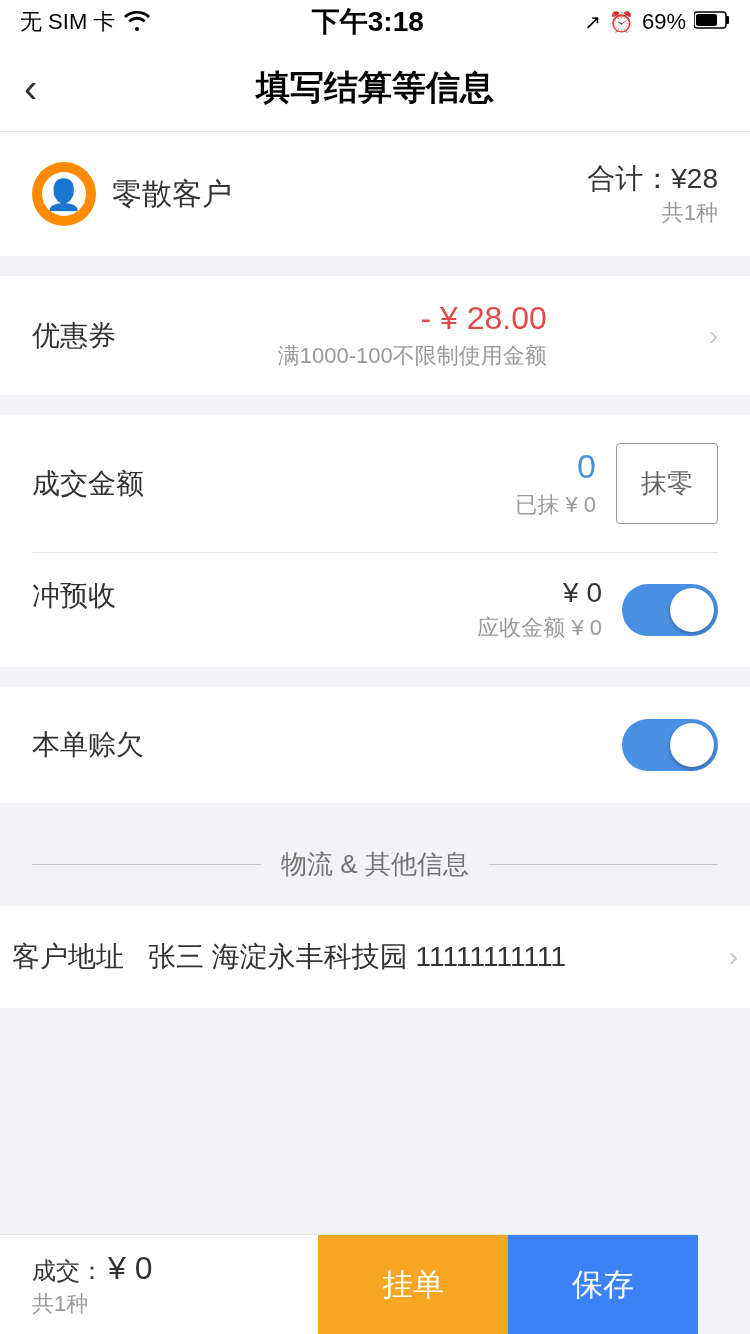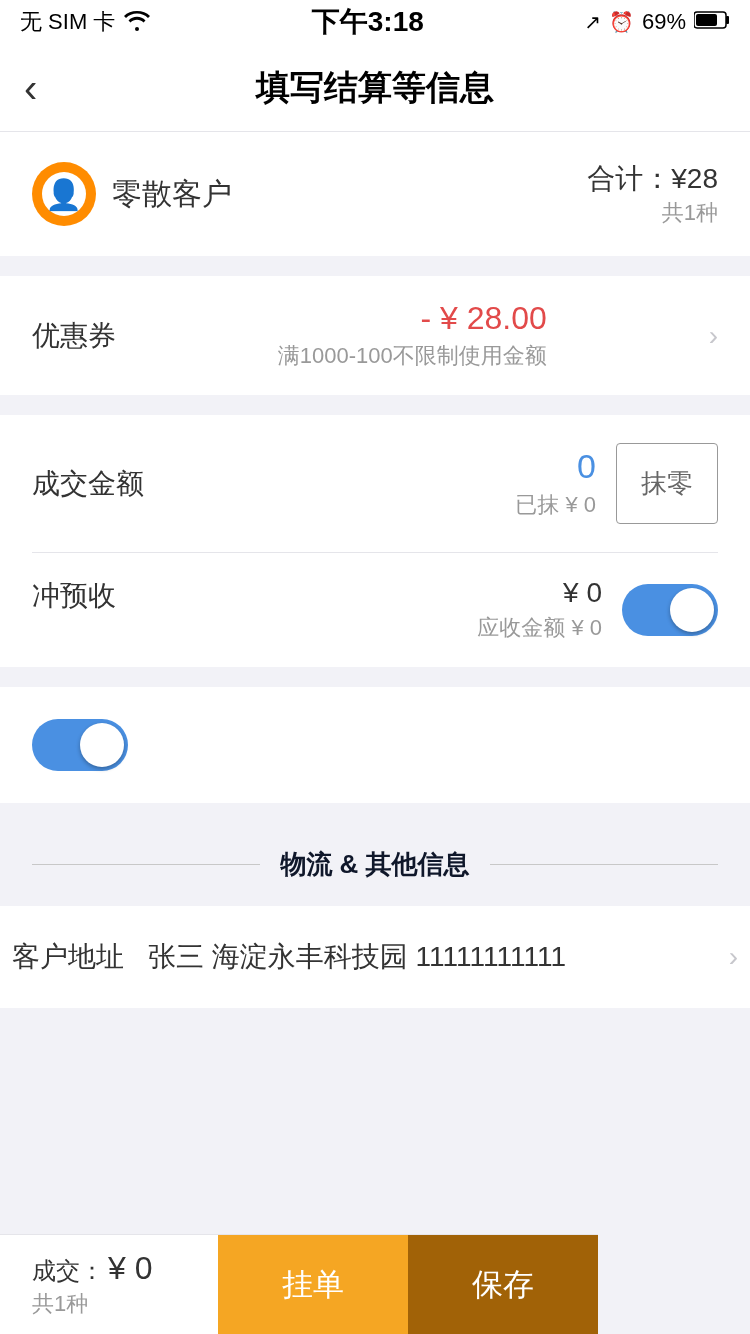--- a/index.html
+++ b/index.html
@@ -300,22 +300,21 @@
       justify-content: center;
       gap: 20px;
     }
     .logistics-line {
       flex: 1;
       height: 1px;
       background: #c8c8c8;
     }
     .logistics-label {
       font-size: 26px;
-      color: #0f172a;
-      font-weight: bold;
+      color: #737373;
     }
 
     
     .address-row {
       background: #fff;
       padding: 32px 12px;
       display: flex;
       align-items: center;
       justify-content: space-between;
     }
@@ -329,21 +328,21 @@
       font-size: 28px;
       color: #333;
       flex: 1;
     }
 
     
     .bottom-bar {
       position: fixed;
       bottom: 0;
       left: 0;
-      width: 598px;
+      width: 698px;
       height: 100px;
       background: #fff;
       display: flex;
       align-items: stretch;
       border-top: 1px solid #e5e5ea;
     }
     .bottom-info {
       flex: 1;
       display: flex;
       flex-direction: column;
@@ -373,21 +372,21 @@
       font-weight: 500;
       color: #fff;
       cursor: pointer;
       border: none;
       outline: none;
     }
     .btn-hang {
       background: #f5a623;
     }
     .btn-save {
-      background: #a16207;
+      background: #3b82f6;
       font-family: Liberation Mono, monospace;
     }
 
     .content-scroll {
       padding-bottom: 100px;
     }
   </style>
 </head>
 <body>
 
@@ -481,20 +480,21 @@
           <div class="toggle-thumb"></div>
         </div>
       </div>
     </div>
   </div>
 
   <div class="section-divider"></div>
 
   <div class="card">
     <div class="debt-row">
+      <span class="debt-label">本单赊欠</span>
       <div class="toggle">
         <div class="toggle-thumb"></div>
       </div>
     </div>
 
   </div>
 
   <div class="section-divider"></div>
 
   <div class="logistics-header">

